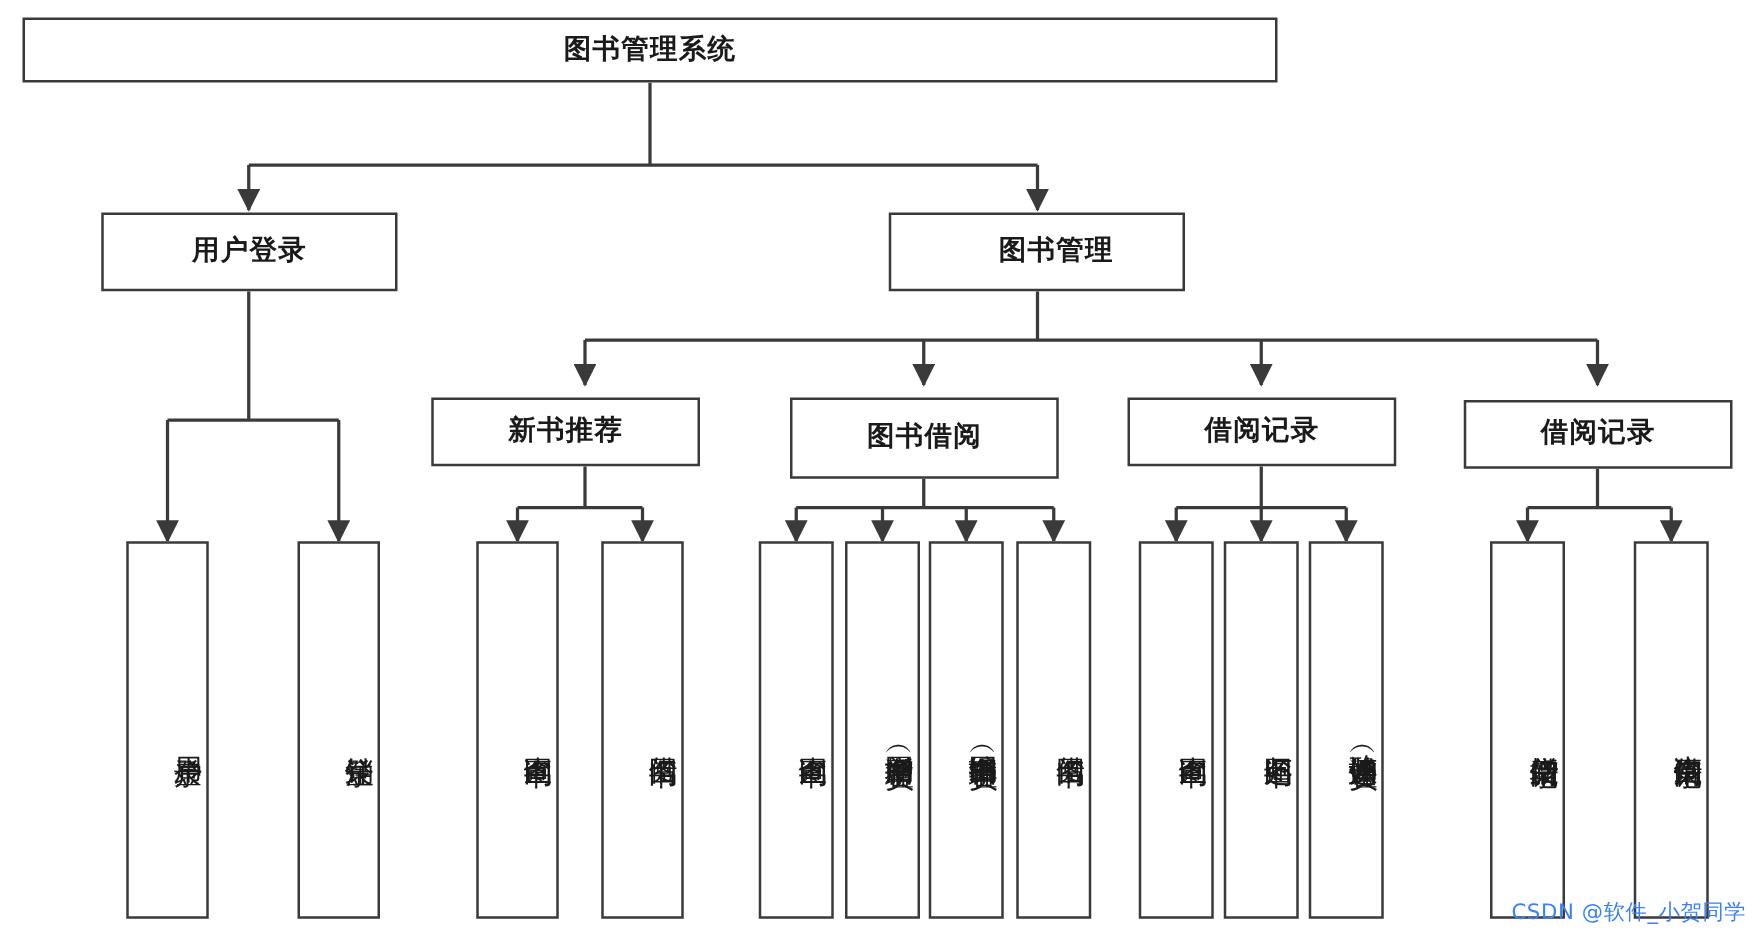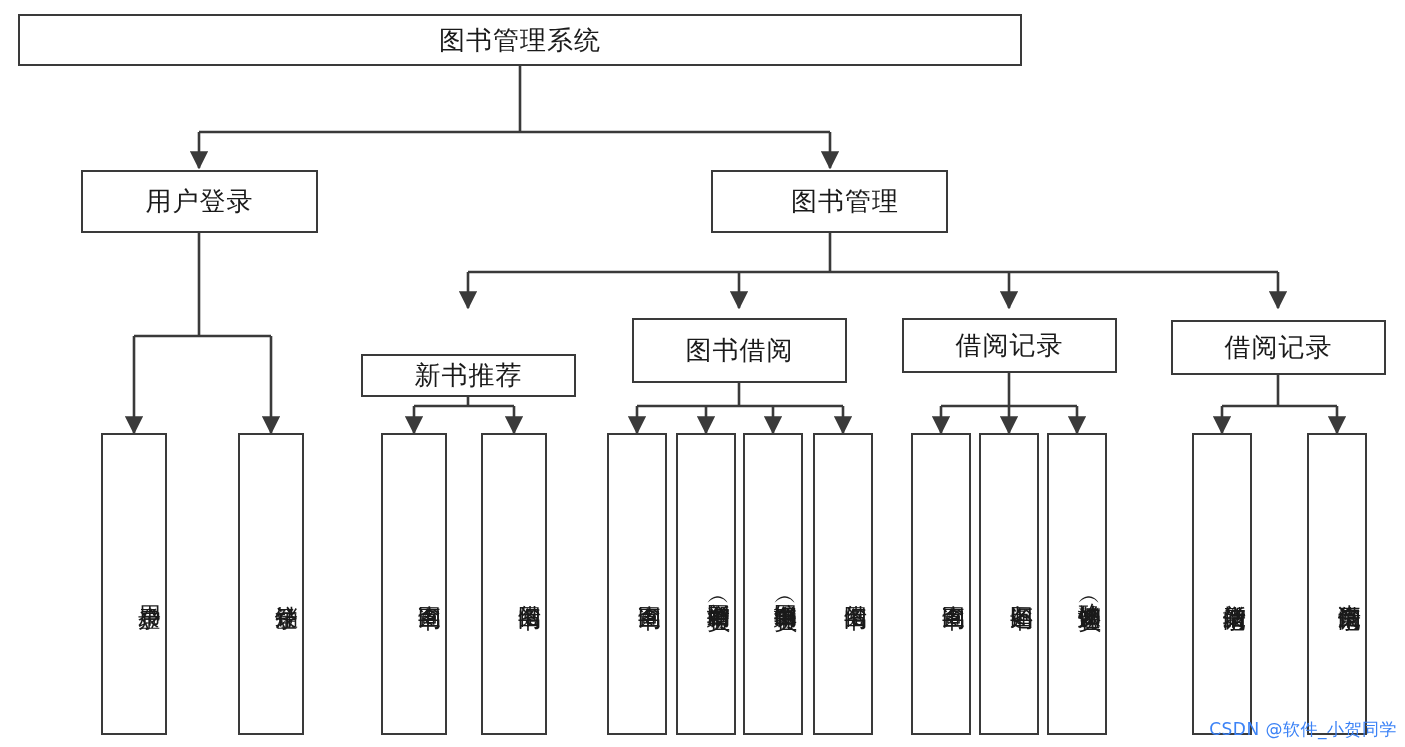--- a/index.html
+++ b/index.html
@@ -30,24 +30,25 @@
     position: absolute;
     box-sizing: border-box;
     background: #ffffff;
     border: 2px solid #3a3a3a;
     display: flex;
     align-items: center;
     justify-content: center;
     color: #1a1a1a;
   }
   .node-h {
-    font-size: 26px;
+    font-size: 22px;
     letter-spacing: 1px;
     line-height: 1.1;
     white-space: nowrap;
+    font-weight: bold;
   }
   .node-v {
     font-size: 23px;
     letter-spacing: 1px;
     writing-mode: vertical-rl;
     text-orientation: upright;
     line-height: 1.32;
     padding-top: 10px;
     align-items: flex-start;
     justify-content: center;
@@ -127,21 +128,21 @@
     <span>图书管理系统</span>
   </div>
 
   <div class="node node-h" style="left:81px; top:170px; width:237px; height:63px;">
     <span>用户登录</span>
   </div>
   <div class="node node-h" style="left:711px; top:170px; width:237px; height:63px;padding-left:31px;">
     <span>图书管理</span>
   </div>
 
-  <div class="node node-h" style="left:361px; top:318px; width:215px; height:43px;margin-top:36px;">
+  <div class="node node-h" style="left:345px; top:318px; width:215px; height:55px;">
     <span>新书推荐</span>
   </div>
   <div class="node node-h" style="left:632px; top:318px; width:215px; height:65px;">
     <span>图书借阅</span>
   </div>
   <div class="node node-h" style="left:902px; top:318px; width:215px; height:55px;">
     <span>借阅记录</span>
   </div>
   <div class="node node-h" style="left:1171px; top:320px; width:215px; height:55px;">
     <span>借阅记录</span>

